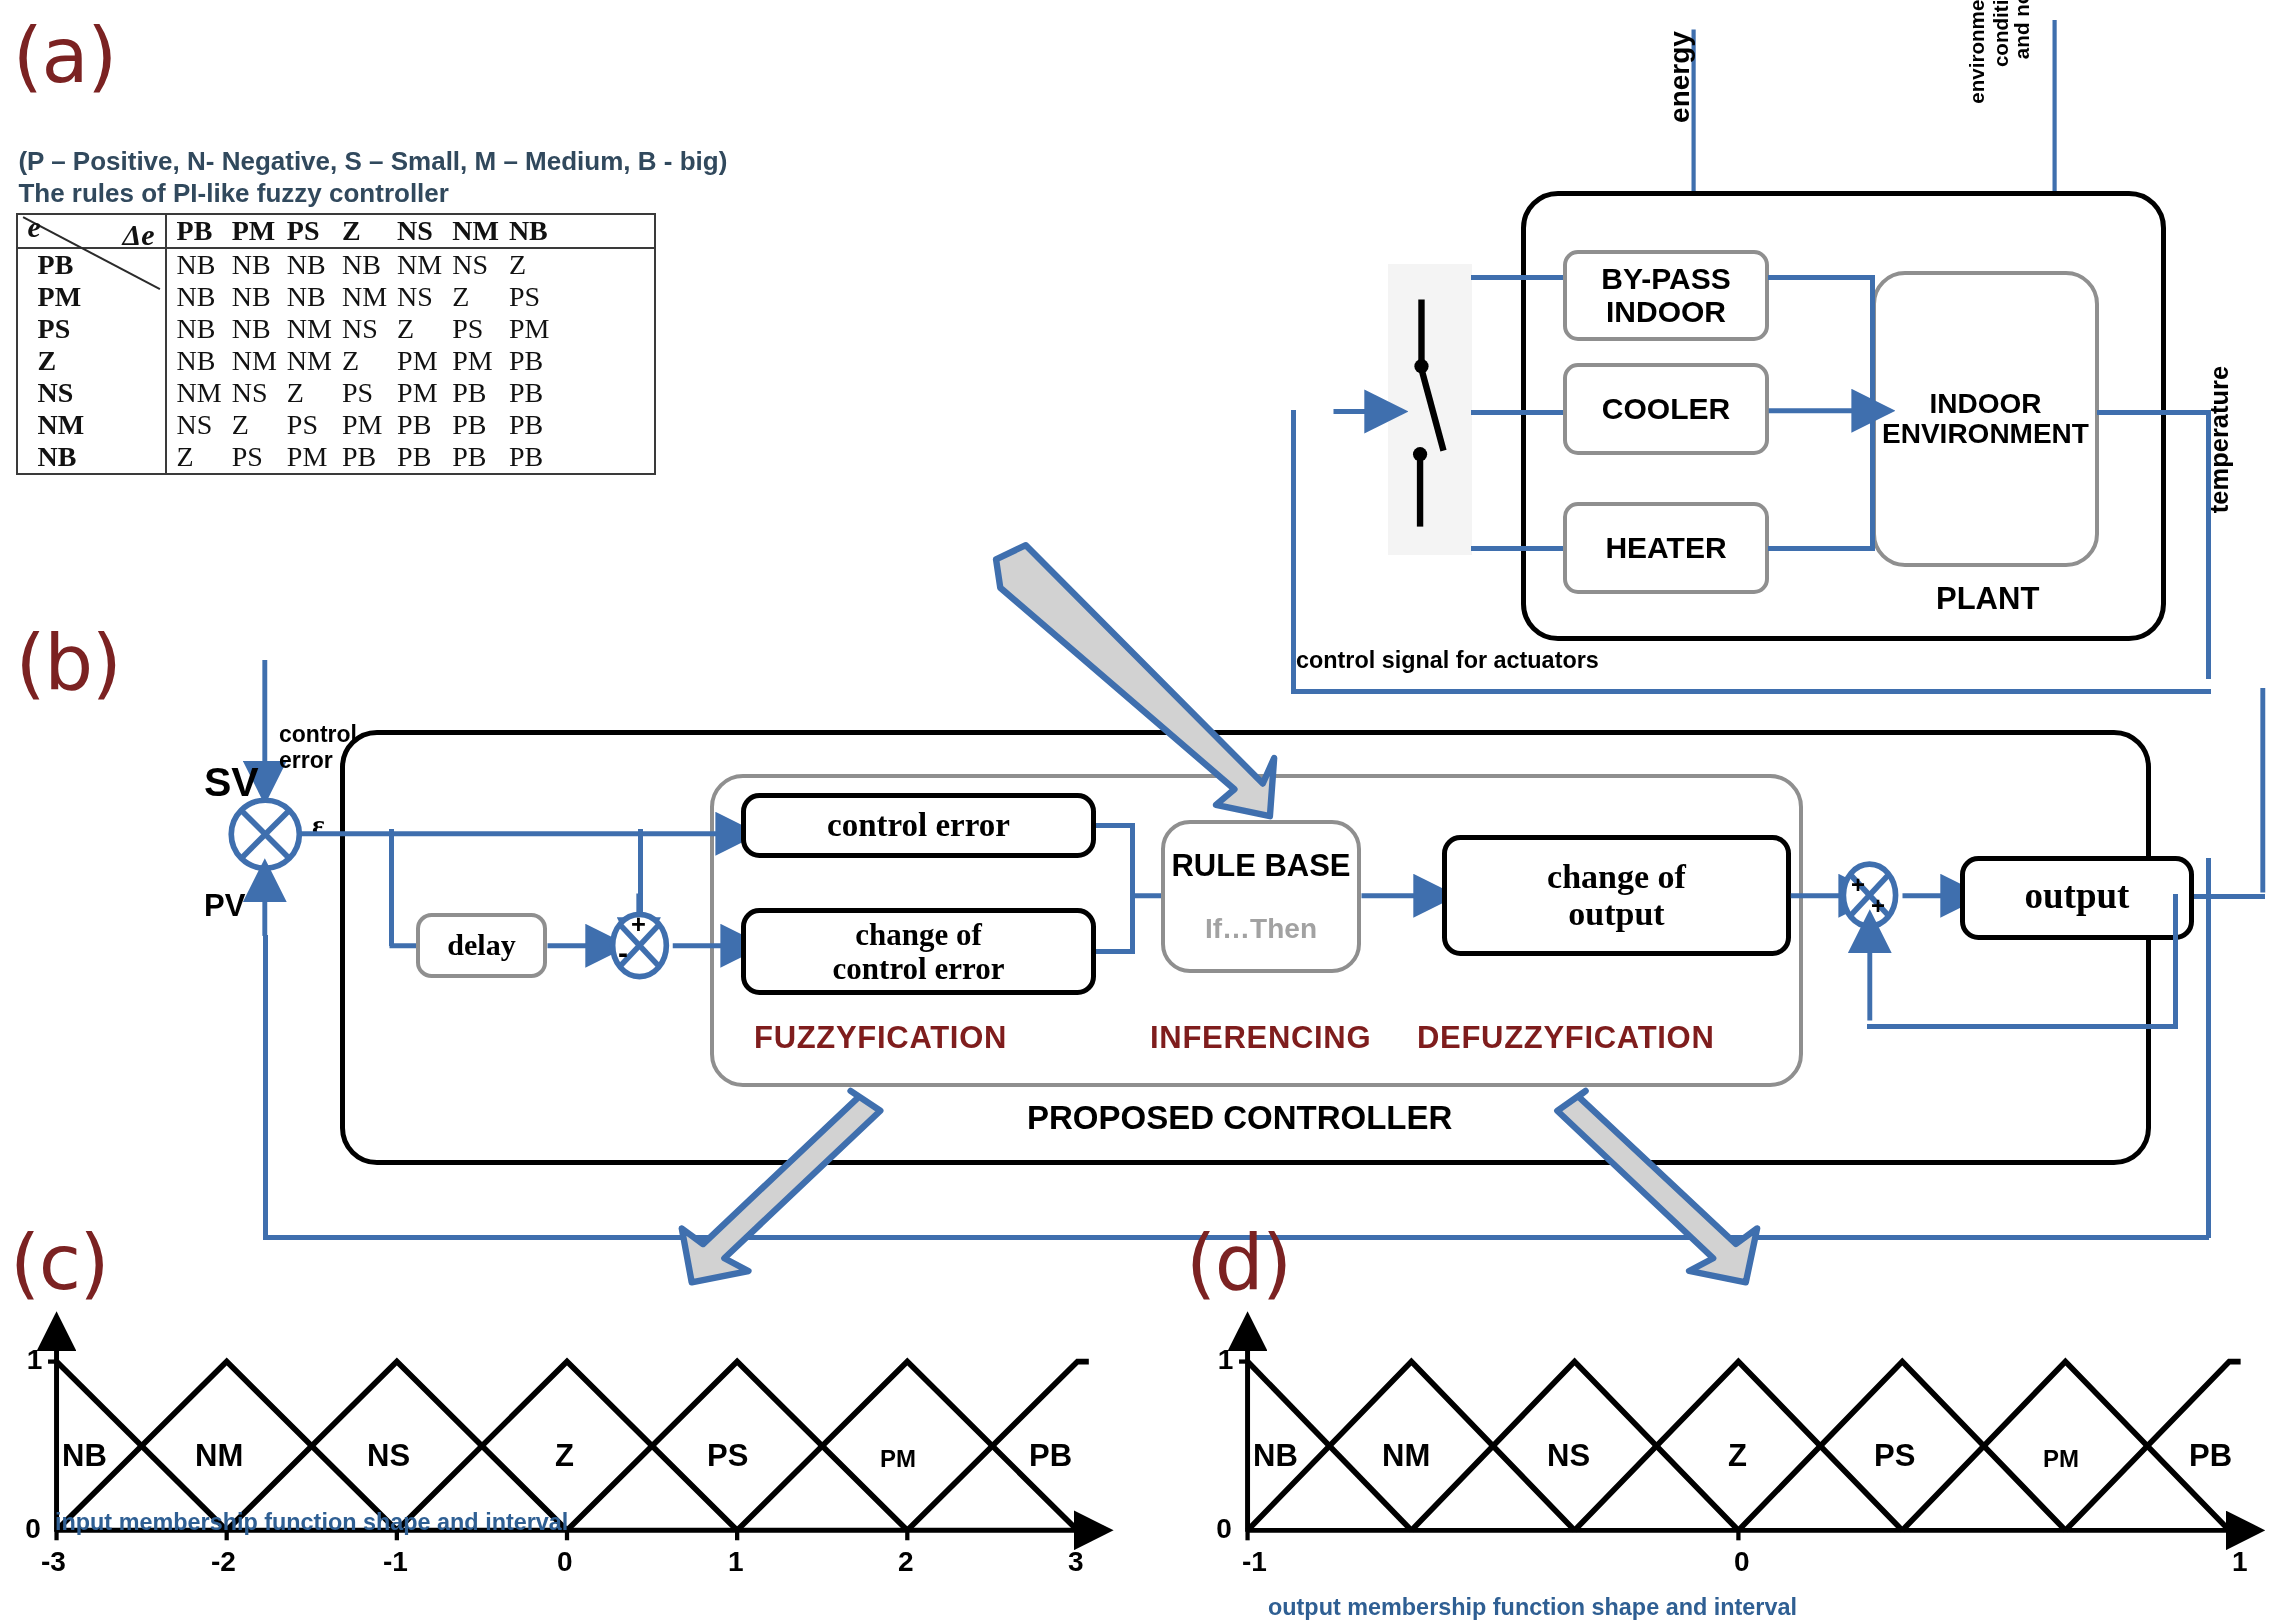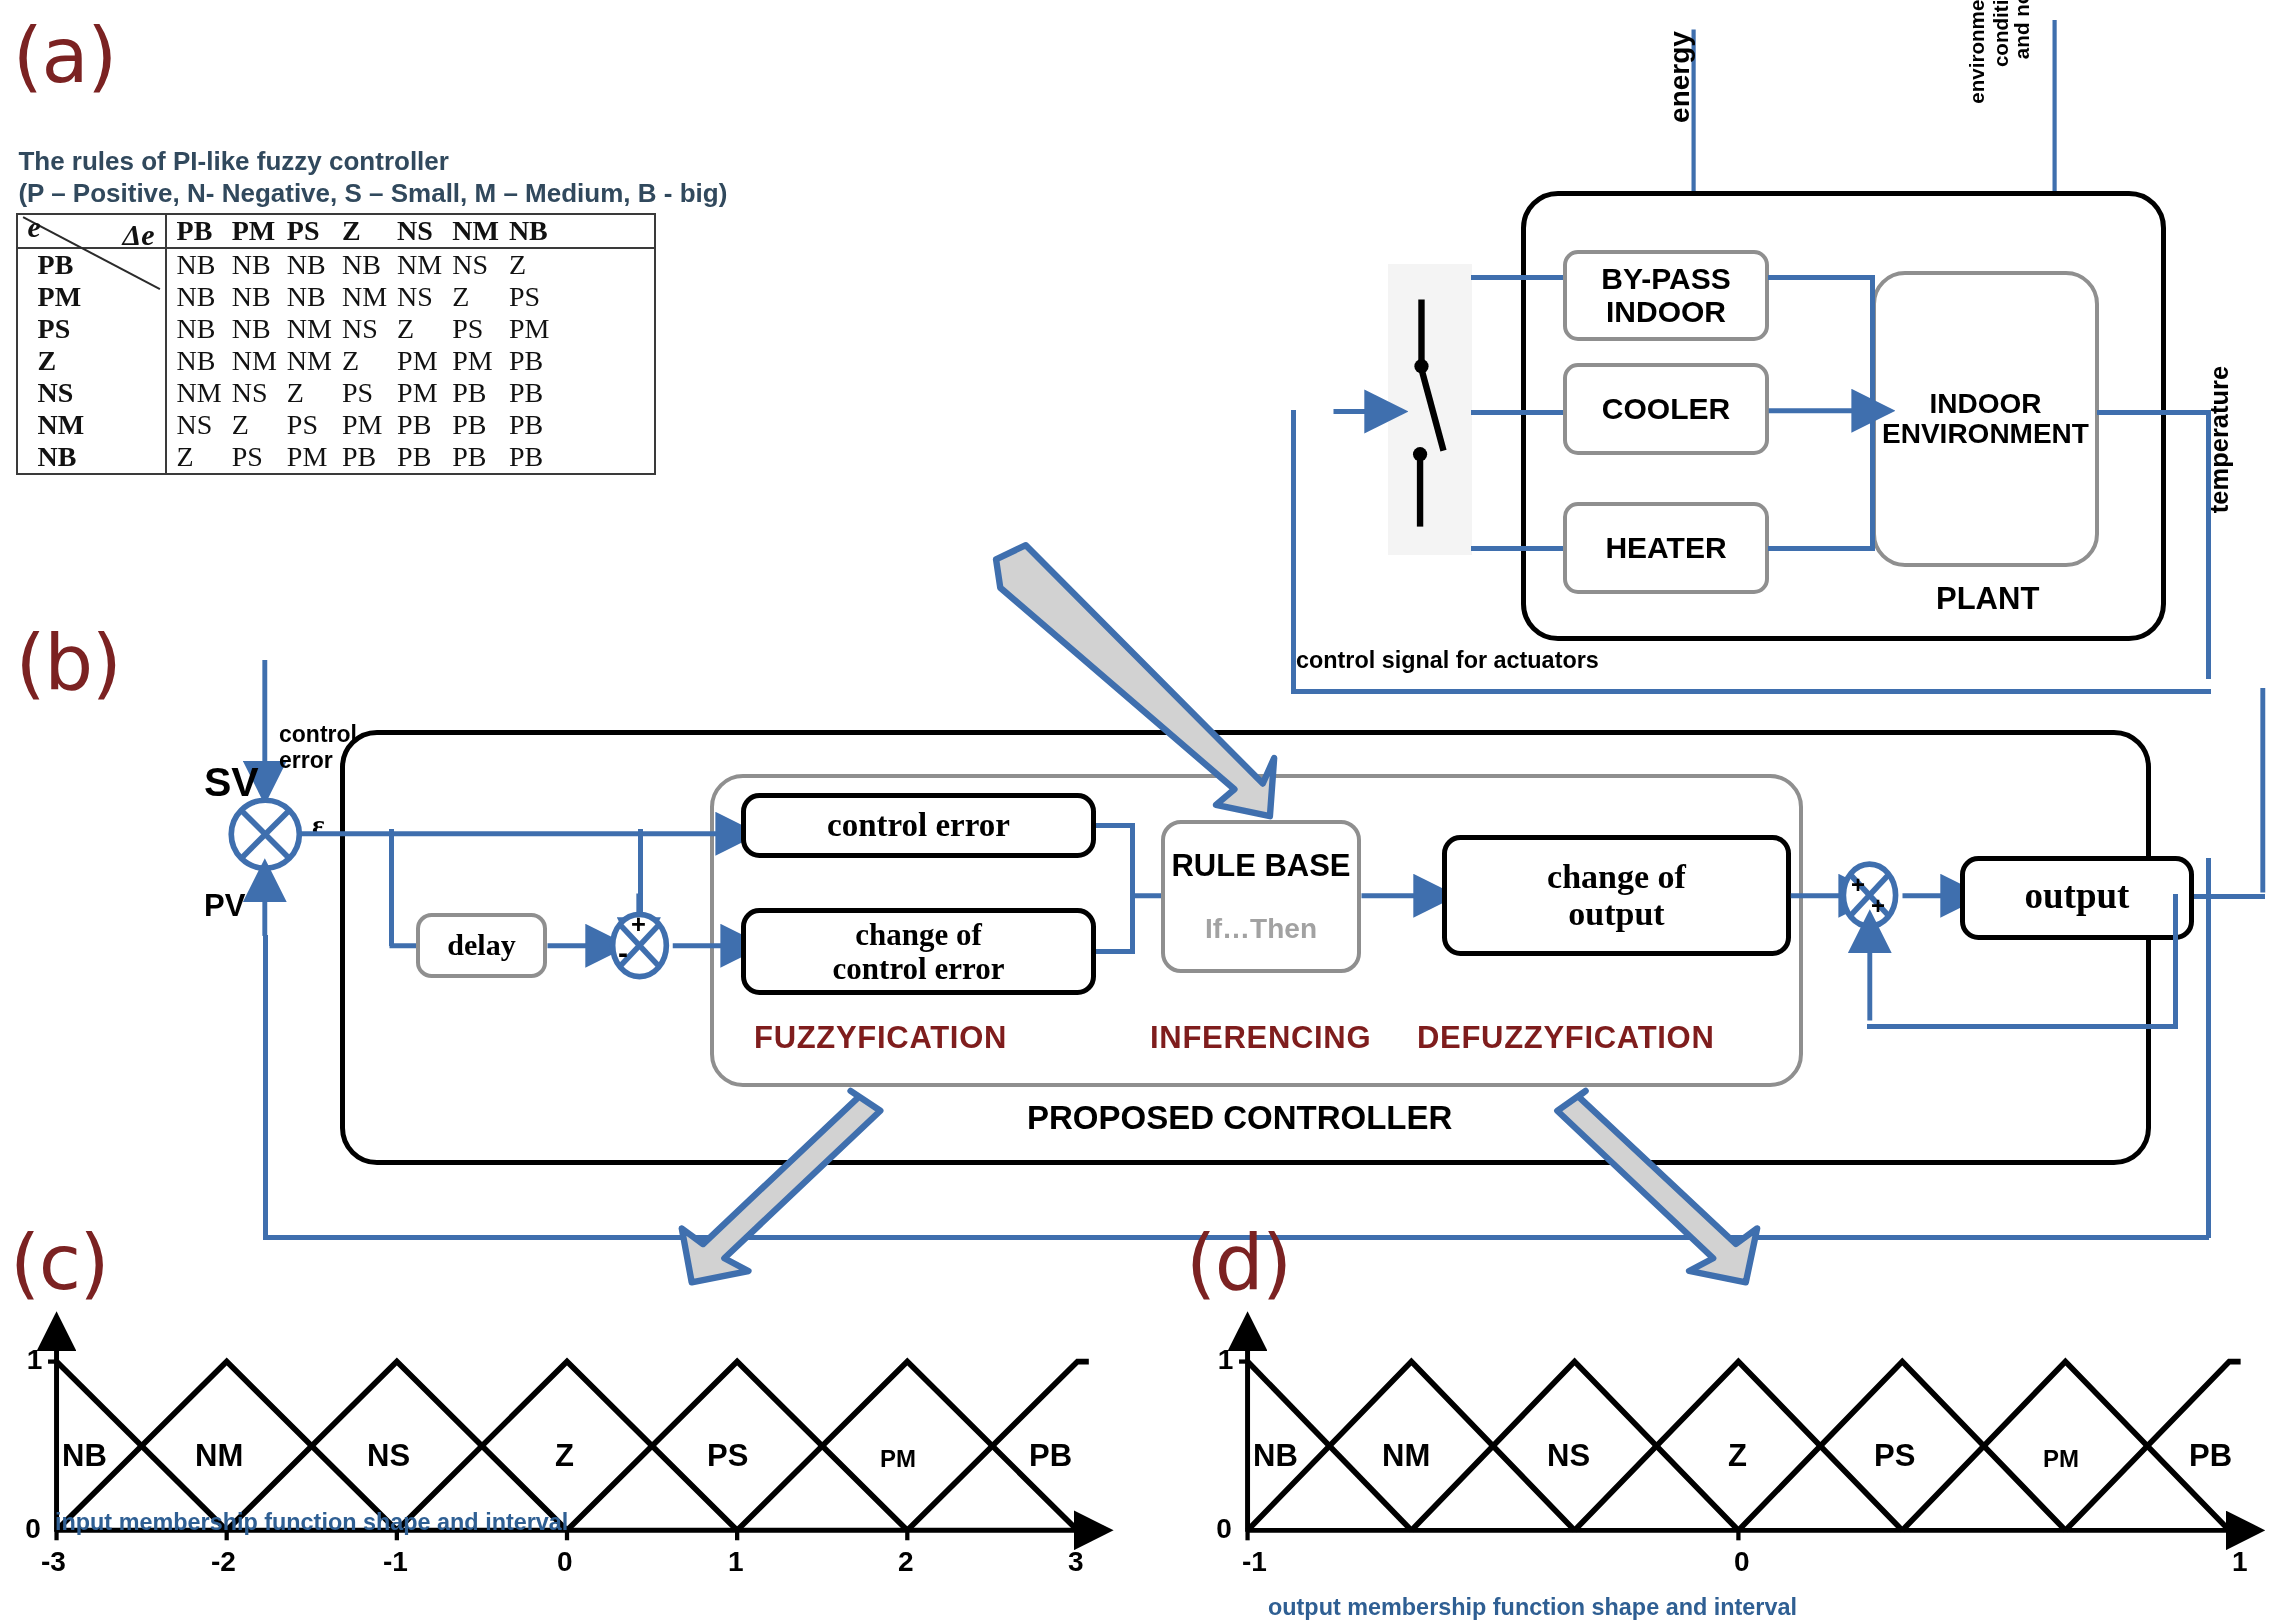--- a/index.html
+++ b/index.html
@@ -52,22 +52,22 @@
   .stage-lab{position:absolute;color:#7f1d1d;font-weight:bold;font-size:31px;
              letter-spacing:0.7px;font-family:"Liberation Sans",sans-serif;}
   svg{position:absolute;overflow:visible;}
 </style>
 </head>
 <body>
 
 <div class="abs panel-letter" style="left:12.8px;top:17px;">(a)</div>
 
 <div class="abs rules-title" style="left:18.4px;top:146px;">
+  <div>(P – Positive, N- Negative, S – Small, M – Medium, B - big)</div>
   <div>The rules of PI-like fuzzy controller</div>
-  <div>(P – Positive, N- Negative, S – Small, M – Medium, B - big)</div>
 </div>
 
 <div class="abs" style="left:15.6px;top:213px;">
   <table class="rules">
     <thead>
       <tr class="hdr-row">
         <th class="corner-cell">
           <svg class="corner-slash" width="147" height="79" viewBox="0 0 207 47">
             <line x1="3" y1="3" x2="204" y2="109" stroke="#2b2b2b" stroke-width="3"></line>
           </svg>
@@ -303,21 +303,21 @@
 </div>
 
 <div class="hline" style="left:1096px;top:823px;width:39px;"></div>
 <div class="vline" style="left:1130px;top:823px;height:78px;"></div>
 <div class="hline" style="left:1096px;top:949px;width:39px;"></div>
 <div class="vline" style="left:1130px;top:896px;height:57px;"></div>
 <svg style="left:1130px;top:886px;" width="78" height="21" viewBox="0 0 110 30">
   <line x1="0" y1="14" x2="90" y2="14" stroke="#3f6fae" stroke-width="7" marker-end="url(#ah-blue)"></line>
 </svg>
 
-<div class="abs" style="left:1161px;top:820px;width:200px;height:153px;border:4.3px solid #8f8f8f;border-radius:20px;background:#fff;
+<div class="abs" style="left:1161px;top:820px;width:200px;height:153px;border:4.3px solid #8f8f8f;border-radius:29px;background:#fff;
             display:flex;flex-direction:column;align-items:center;justify-content:space-around;padding:10px 0;box-sizing:border-box;">
   <div class="cond" style="font-size:31px;">RULE BASE</div>
   <div class="cond" style="font-size:28px;color:#a2a2a2;">If…Then</div>
 </div>
 <svg style="left:1361px;top:886px;" width="85" height="21" viewBox="0 0 120 30">
   <line x1="0" y1="14" x2="102" y2="14" stroke="#3f6fae" stroke-width="7" marker-end="url(#ah-blue)"></line>
 </svg>
 
 <div class="rbox black serif-b" style="left:1442px;top:835px;width:349px;height:121px;flex-direction:column;font-size:34px;">
   <div>change of</div>

